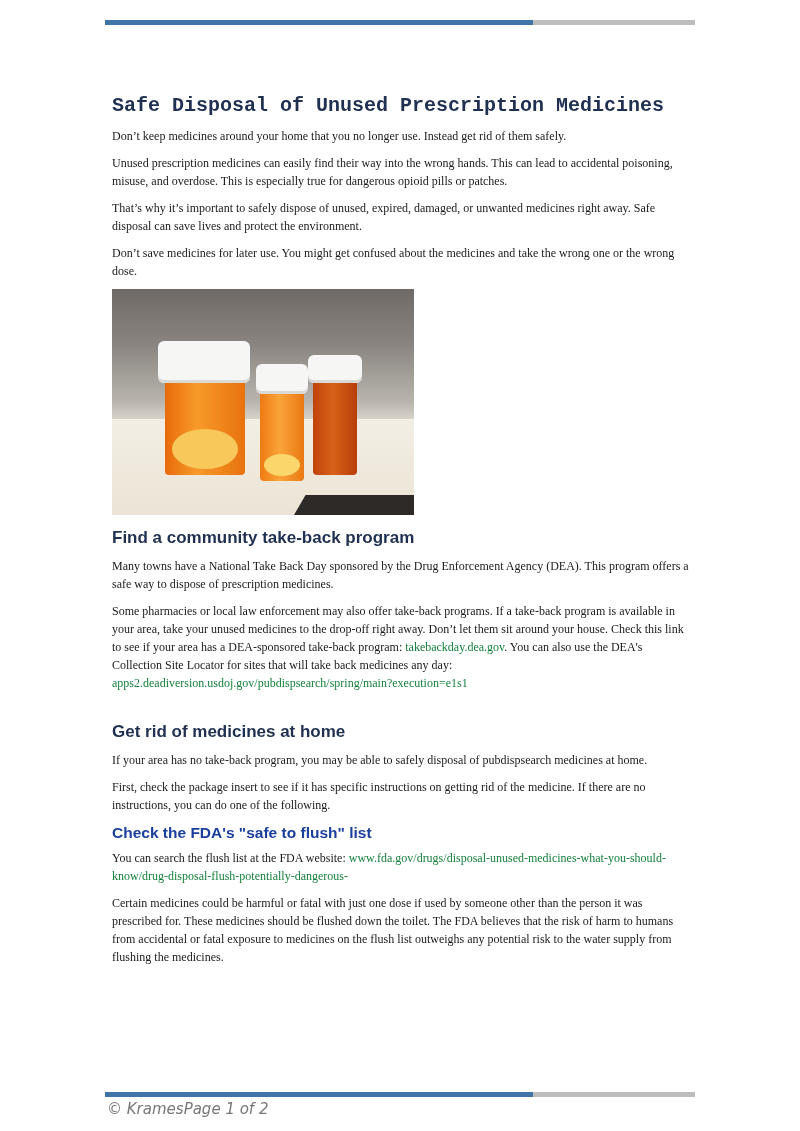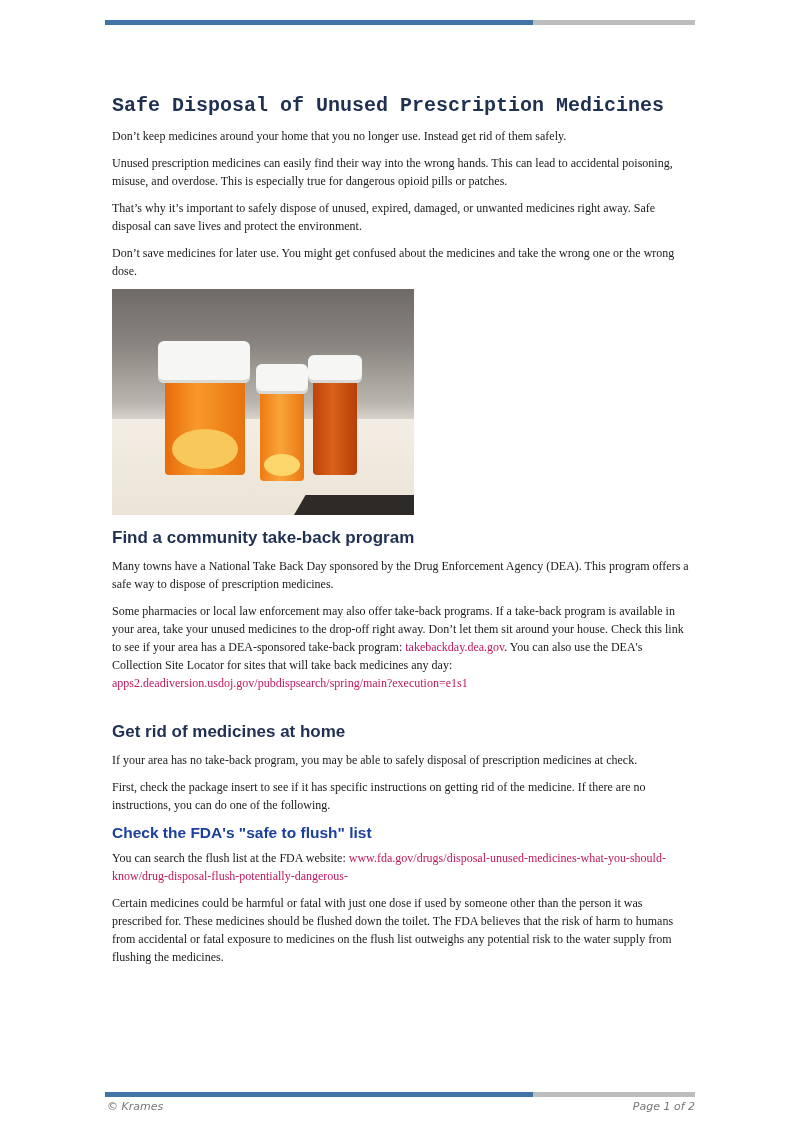--- a/index.html
+++ b/index.html
@@ -7,35 +7,35 @@
   .bar { position: absolute; left: 105px; width: 590px; height: 5px; display: flex; }
   .bar .blue { width: 428px; background: #3e74a6; }
   .bar .gray { flex: 1; background: #bdbdbd; }
   .top-bar { top: 20px; }
   .bottom-bar { top: 1092px; }
   .content { position: absolute; left: 112px; top: 94px; width: 580px; }
   h1 { font-family: Liberation Mono, monospace; font-weight: bold; font-size: 20px; color: #1f3050; margin: 0 0 9px 0; line-height: 24px; }
   h2 { font-family: "Liberation Sans", sans-serif; font-weight: bold; font-size: 17px; color: #1f3050; margin: 8px 0 8px 0; line-height: 22px; }
   h3 { font-family: "Liberation Sans", sans-serif; font-weight: bold; font-size: 15.5px; color: #1b3f9c; margin: 0 0 6px 0; line-height: 20px; }
   p { font-family: "Liberation Serif", serif; font-size: 12px; line-height: 18px; color: #1a1a1a; margin: 0 0 9px 0; }
-  a { color: #be185d; text-decoration: none; }
+  a { color: #15803d; text-decoration: none; }
   .photo { width: 302px; height: 226px; margin: 9px 0 12px 0; position: relative; overflow: hidden;
            background: linear-gradient(180deg, #6f6a66 0%, #8a8580 25%, #b9b5ae 50%, #e9e4dc 62%, #f1ece3 100%); }
   .photo .cloth { position: absolute; left: 0; right: 0; top: 130px; bottom: 0; background: linear-gradient(180deg,#f3eee4,#ebe4d6); }
   .photo .dark { position: absolute; right: 0; bottom: 0; width: 120px; height: 20px; background: #2e2a28; transform: skewX(-30deg); transform-origin: bottom; }
   .bottle { position: absolute; border-radius: 4px; }
   .cap { position: absolute; background: #f6f6f4; border-radius: 6px; box-shadow: inset 0 -3px 0 #d9d9d6; }
   .b1 { left: 53px; top: 88px; width: 80px; height: 98px; background: linear-gradient(90deg,#e86a0a,#f79a2a 40%,#e8720e); }
   .c1 { left: 46px; top: 52px; width: 92px; height: 42px; }
   .b2 { left: 148px; top: 100px; width: 44px; height: 92px; background: linear-gradient(90deg,#ee7a12,#f9a43a 45%,#ea7812); }
   .c2 { left: 144px; top: 75px; width: 52px; height: 30px; }
   .b3 { left: 201px; top: 88px; width: 44px; height: 98px; background: linear-gradient(90deg,#c0420a,#d9621a 45%,#b83e08); }
   .c3 { left: 196px; top: 66px; width: 54px; height: 28px; }
   .pills { position: absolute; border-radius: 50%; background: #f8c85a; }
-  .footer { position: absolute; top: 1100px; left: 107px; width: 588px; font-family: "DejaVu Sans", sans-serif; font-size: 11px; font-style: italic; color: #777; display: flex; justify-content: space-between; }
+  .footer { position: absolute; top: 1100px; left: 107px; width: 588px; font-family: "DejaVu Sans", sans-serif; font-size: 15px; font-style: italic; color: #777; display: flex; }
 </style>
 </head>
 <body>
 
 <div class="bar top-bar">
   <div class="blue"></div>
   <div class="gray"></div>
 </div>
 
 <div class="content">
@@ -59,21 +59,21 @@
     <div class="cap c3"></div>
   </div>
 
   <h2>Find a community take-back program</h2>
   <p>Many towns have a National Take Back Day sponsored by the Drug Enforcement Agency (DEA). This program offers a safe way to dispose of prescription medicines.</p>
   <p><span>Some pharmacies or local law enforcement may also offer take-back programs. If a take-back program is available in your area, take your unused medicines to the drop-off right away. Don’t let them sit around your house. Check this link to see if your area has a DEA-sponsored take-back program: </span><a>takebackday.dea.gov</a><span>. You can also use the DEA's Collection Site Locator for sites that will take back medicines any day: </span><a>apps2.deadiversion.usdoj.gov/pubdispsearch/spring/main?execution=e1s1</a></p>
 
   <div style="height:12px"></div>
 
   <h2>Get rid of medicines at home</h2>
-  <p>If your area has no take-back program, you may be able to safely disposal of prescription medicines at check.</p>
+  <p>If your area has no take-back program, you may be able to safely disposal of pubdispsearch medicines at home.</p>
   <p>First, check the package insert to see if it has specific instructions on getting rid of the medicine. If there are no instructions, you can do one of the following.</p>
 
   <h3>Check the FDA's "safe to flush" list</h3>
   <p><span>You can search the flush list at the FDA website: </span><a>www.fda.gov/drugs/disposal-unused-medicines-what-you-should-know/drug-disposal-flush-potentially-dangerous-</a></p>
   <p>Certain medicines could be harmful or fatal with just one dose if used by someone other than the person it was prescribed for. These medicines should be flushed down the toilet. The FDA believes that the risk of harm to humans from accidental or fatal exposure to medicines on the flush list outweighs any potential risk to the water supply from flushing the medicines.</p>
 </div>
 
 <div class="bar bottom-bar">
   <div class="blue"></div>
   <div class="gray"></div>

